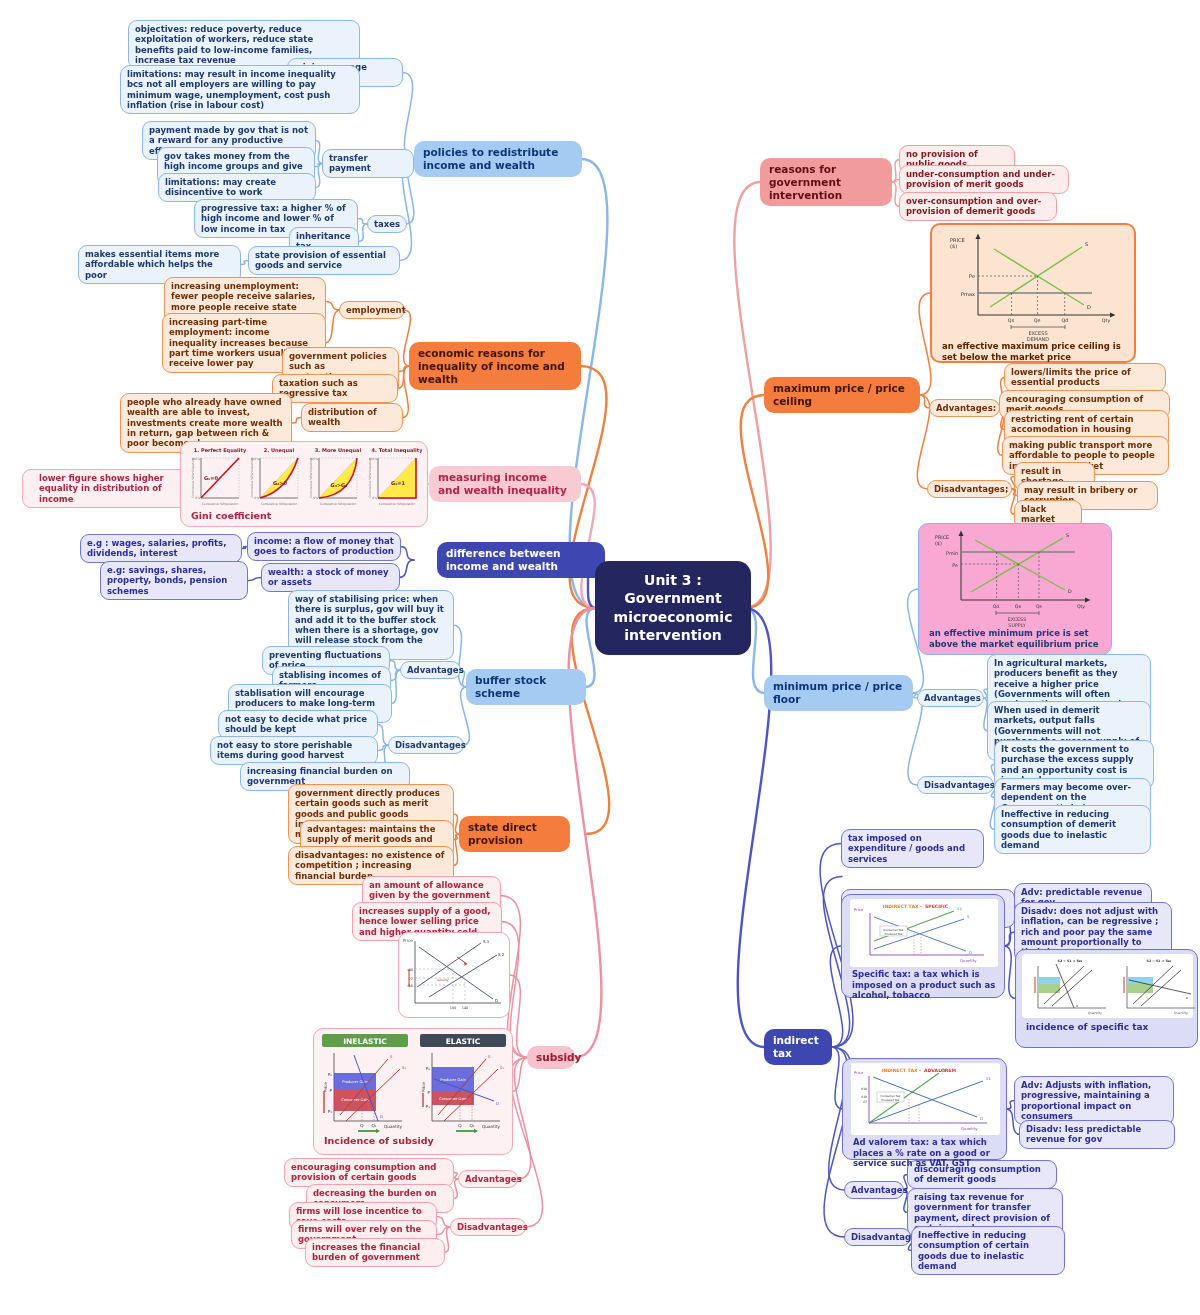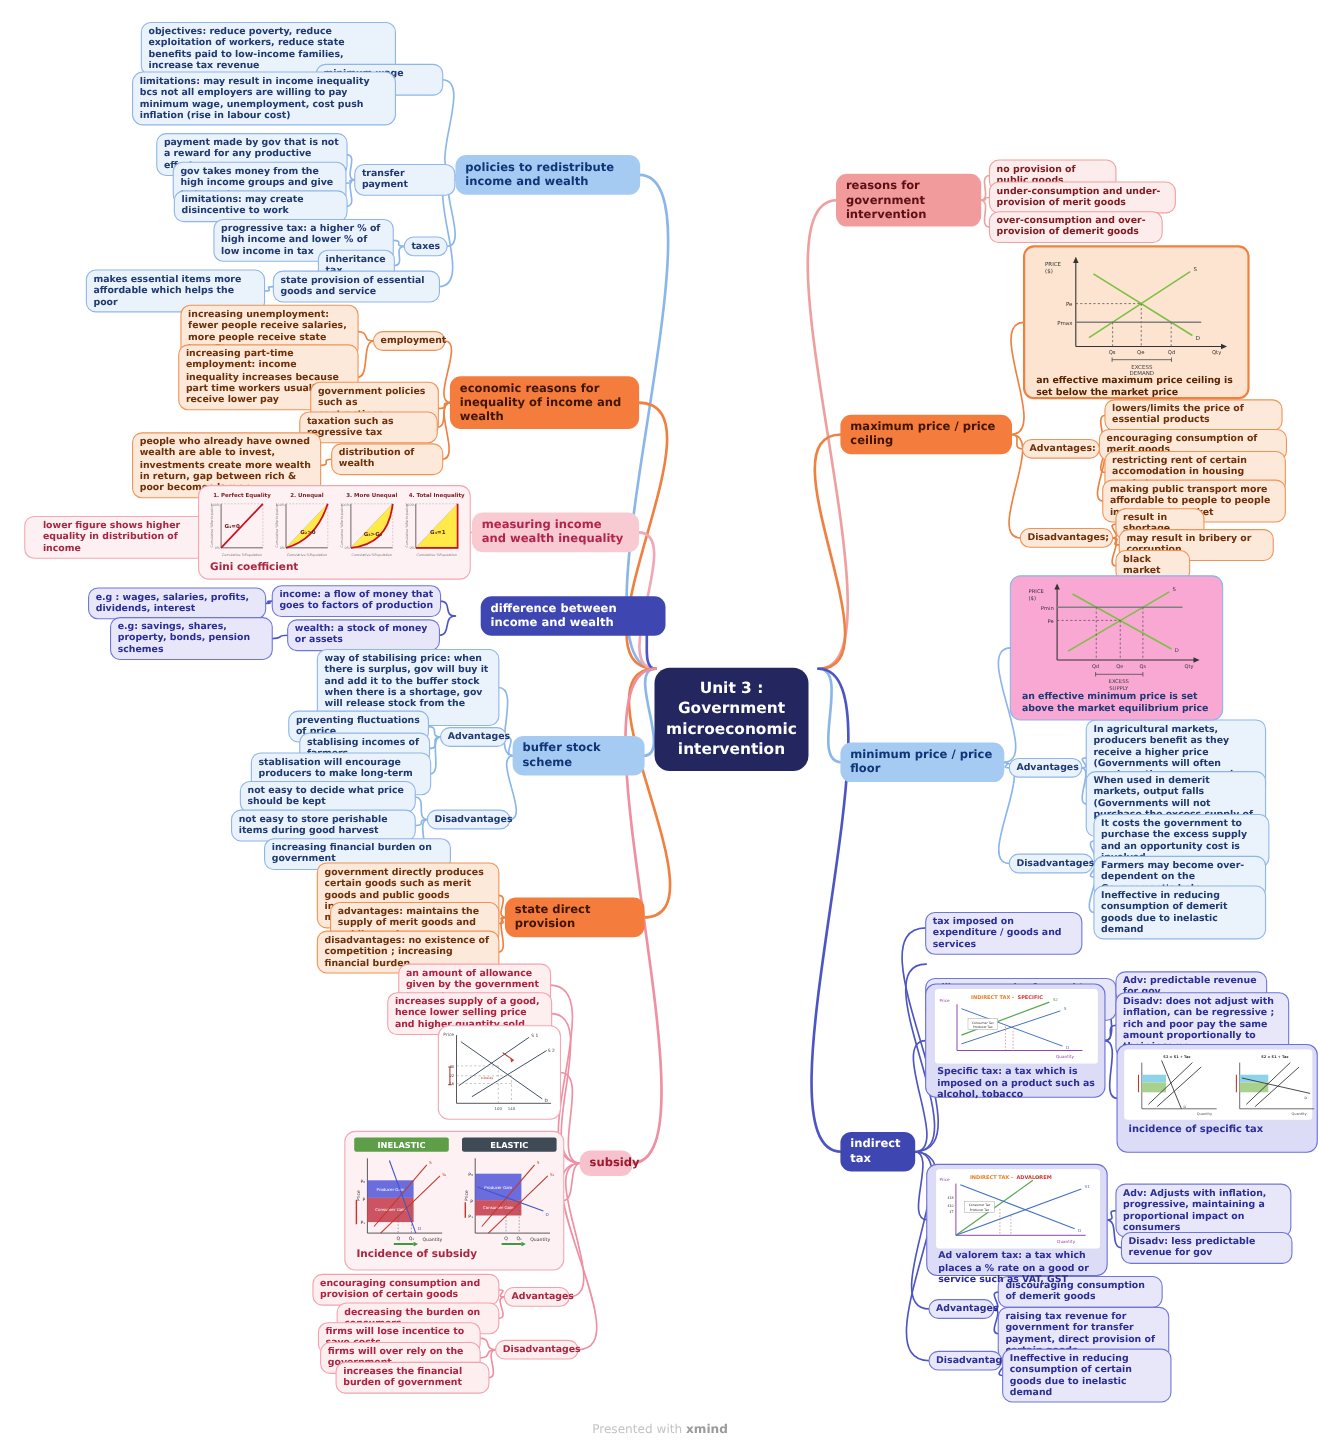--- a/index.html
+++ b/index.html
@@ -166,38 +166,38 @@
       <div class="node or" id="n-wealth_invest" style="left: 120px; top: 393px; width: 172px;">people who already have owned wealth are able to invest, investments create more wealth in return, gap between rich &amp; poor becomes larger</div>
       <div class="node or" id="n-wealth_distribution" style="left: 301px; top: 403px; width: 102px;">distribution of wealth</div>
       <div class="node or-t" id="n-inequality_topic" style="left: 409px; top: 342px; width: 172px;">economic reasons for inequality of income and wealth</div>
       <div class="node pk" id="n-lower_figure" style="left: 22px; top: 469px; width: 167px; padding-left: 16px;">lower figure shows higher equality in distribution of income</div>
       <div class="node pk-t" id="n-measuring_topic" style="left: 429px; top: 466px; width: 152px;">measuring income and wealth inequality</div>
       <div class="node ind" id="n-income_examples" style="left: 80px; top: 534px; width: 162px;">e.g : wages, salaries, profits, dividends, interest</div>
       <div class="node ind" id="n-income_def" style="left: 247px; top: 532px; width: 154px;">income: a flow of money that goes to factors of production</div>
       <div class="node ind" id="n-wealth_examples" style="left: 100px; top: 561px; width: 148px;">e.g: savings, shares, property, bonds, pension schemes</div>
       <div class="node ind" id="n-wealth_def" style="left: 261px; top: 563px; width: 139px;">wealth: a stock of money or assets</div>
       <div class="node ind-t" id="n-income_wealth_topic" style="left: 413px; top: 542px; width: 168px; margin-left: 24px;">difference between income and wealth</div>
-      <div class="node ctr" id="n-center" style="left: 595px; top: 561px; width: 140px; margin-top: 46px;">Unit 3 :
+      <div class="node ctr" id="n-center" style="left: 595px; top: 561px; width: 156px;">Unit 3 :
 Government
 microeconomic
 intervention</div>
       <div class="node bl" id="n-buffer_way" style="left: 288px; top: 590px; width: 166px;">way of stabilising price: when there is surplus, gov will buy it and add it to the buffer stock
 when there is a shortage, gov will release stock from the buffer stock</div>
       <div class="node bl" id="n-buffer_adv1" style="left: 262px; top: 646px; width: 128px;">preventing fluctuations of price</div>
       <div class="node bl" id="n-buffer_adv2" style="left: 272px; top: 666px; width: 119px;">stablising incomes of farmers</div>
       <div class="node bl" id="n-buffer_adv" style="left: 400px; top: 661px; width: 61px;">Advantages</div>
       <div class="node bl" id="n-buffer_adv3" style="left: 228px; top: 684px; width: 164px;">stablisation will encourage producers to make long-term plan</div>
       <div class="node bl-t" id="n-buffer_topic" style="left: 466px; top: 669px; width: 120px;">buffer stock scheme</div>
       <div class="node bl" id="n-buffer_dis1" style="left: 218px; top: 710px; width: 160px;">not easy to decide what price should be kept</div>
       <div class="node bl" id="n-buffer_dis2" style="left: 210px; top: 736px; width: 168px;">not easy to store perishable items during good harvest</div>
       <div class="node bl" id="n-buffer_dis" style="left: 388px; top: 736px; width: 76px;">Disadvantages</div>
       <div class="node bl" id="n-buffer_dis3" style="left: 212px; top: 762px; width: 170px; margin-left: 28px;">increasing financial burden on government</div>
       <div class="node or" id="n-provision_def" style="left: 288px; top: 784px; width: 166px;">government directly produces certain goods such as merit goods and public goods instead of intervening the market</div>
       <div class="node or" id="n-provision_adv" style="left: 300px; top: 820px; width: 154px;">advantages: maintains the supply of merit goods and public goods</div>
-      <div class="node or-t" id="n-provision_topic" style="left: 459px; top: 816px; width: 127px;">state direct provision</div>
+      <div class="node or-t" id="n-provision_topic" style="left: 459px; top: 816px; width: 111px;">state direct provision</div>
       <div class="node or" id="n-provision_dis" style="left: 288px; top: 846px; width: 166px;">disadvantages: no existence of competition ; increasing financial burden</div>
       <div class="node ros" id="n-subsidy_def" style="left: 362px; top: 876px; width: 139px;">an amount of allowance given by the government to producer</div>
       <div class="node ros" id="n-subsidy_effect" style="left: 352px; top: 902px; width: 150px;">increases supply of a good, hence lower selling price and higher quantity sold</div>
       <div class="node ros-t" id="n-subsidy_topic" style="left: 527px; top: 1046px; width: 48px;">subsidy</div>
       <div class="node ros" id="n-subsidy_adv1" style="left: 284px; top: 1158px; width: 170px;">encouraging consumption and provision of certain goods</div>
       <div class="node ros" id="n-subsidy_adv" style="left: 458px; top: 1170px; width: 60px;">Advantages</div>
       <div class="node ros" id="n-subsidy_adv2" style="left: 306px; top: 1184px; width: 148px;">decreasing the burden on consumers</div>
       <div class="node ros" id="n-subsidy_dis1" style="left: 289px; top: 1202px; width: 148px;">firms will lose incentice to save costs</div>
       <div class="node ros" id="n-subsidy_dis2" style="left: 291px; top: 1220px; width: 146px;">firms will over rely on the government</div>
       <div class="node ros" id="n-subsidy_dis" style="left: 450px; top: 1218px; width: 76px;">Disadvantages</div>
@@ -491,17 +491,13 @@
       <text x="24" y="38.5" text-anchor="end" font-size="3" fill="#333">£10</text>
       <text x="24" y="44" text-anchor="end" font-size="3" fill="#333">£7</text>
       <rect x="34" y="33" width="27" height="10" fill="#fff" stroke="#999" stroke-width="0.4"></rect>
       <text x="47.5" y="37.5" text-anchor="middle" font-size="2.8" fill="#333">Consumer Tax</text>
       <text x="47.5" y="41.5" text-anchor="middle" font-size="2.8" fill="#333">Producer Tax</text>
       <path d="M66,40 V64 M76,46 V64" stroke="#d05050" stroke-width="0.5" stroke-dasharray="1.5 1.5" fill="none"></path>
     </svg>
     <div class="cap cap-ind" style="top:78px">Ad valorem tax: a tax which places a % rate on a good or service such as VAT, GST</div>
   </div>
 
-  <div id="footer">
-    <span>Presented with</span>
-    <b>xmind</b>
-  </div>
 </div>
 
 </body></html>

